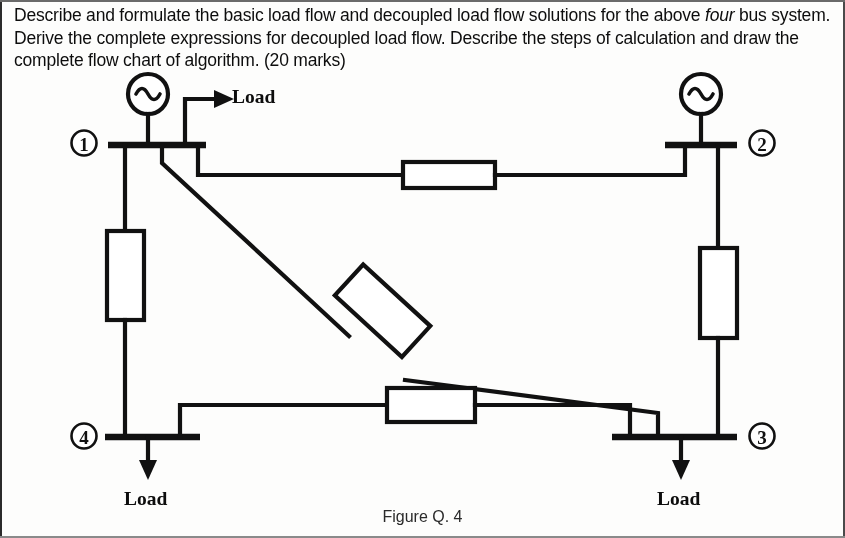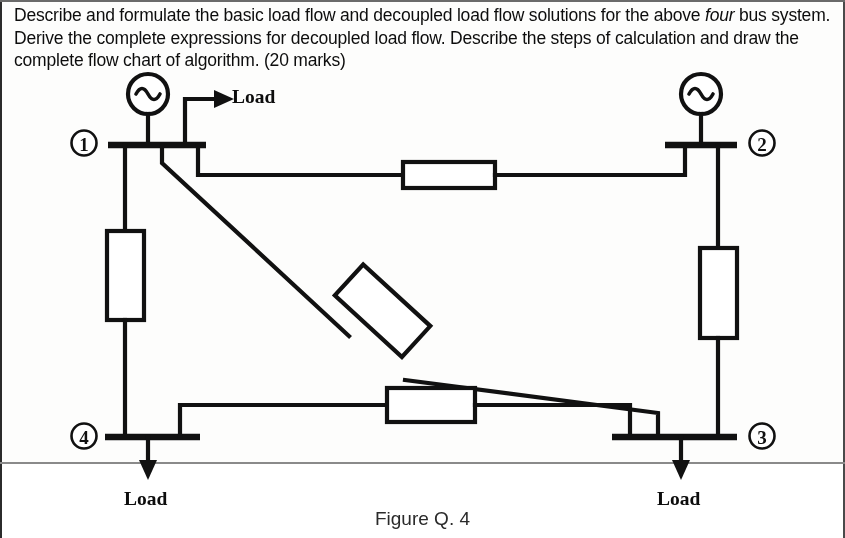--- a/index.html
+++ b/index.html
@@ -1,21 +1,21 @@
 <!DOCTYPE html>
 <html><head>
 <meta charset="utf-8">
 <style>
   html,body{margin:0;padding:0;background:#ffffff;}
   body{
     width:845px;height:538px;overflow:hidden;
     font-family:"Liberation Sans", sans-serif;
     color:#111111;position:relative;
   }
-  #page{position:relative;width:845px;height:464px;background:#fdfdfc;}
+  #page{position:relative;width:845px;height:538px;background:#fdfdfc;}
   
   .edge-left{position:absolute;left:0;top:0;width:2px;height:538px;background:#2b2b2b;}
   .edge-right{position:absolute;right:0;top:0;width:2px;height:538px;background:#4a4a4a;}
   .edge-top{position:absolute;left:0;top:0;width:845px;height:2px;background:#6a6a6a;}
   .edge-bottom{position:absolute;left:0;bottom:0;width:845px;height:2px;background:#8a8a8a;}
 
   .question{
     position:absolute;left:14px;top:4px;width:820px;
     font-family:"Liberation Sans", sans-serif;
     font-size:17.5px;line-height:22.5px;
@@ -23,21 +23,21 @@
     color:#0d0d0d;
     font-weight:500;
   }
   .question i{font-style:italic;}
 
   #diagram{position:absolute;left:0;top:68px;width:845px;height:440px;}
 
   .caption{
     position:absolute;left:0;top:508px;width:845px;
     text-align:center;
-    font-size:19px;
+    font-size:16px;
     color:#2a2a2a;
     font-family:"Liberation Sans", sans-serif;
   }
   svg{display:block;}
   .wire{stroke:#111111;stroke-width:4.2;fill:none;stroke-linecap:square;stroke-linejoin:miter;}
   .busbar{stroke:#111111;stroke-width:6.5;fill:none;stroke-linecap:butt;}
   .box{stroke:#111111;stroke-width:4.2;fill:#ffffff;}
   .gen{stroke:#111111;stroke-width:4.2;fill:#ffffff;}
   .sine{stroke:#111111;stroke-width:3.6;fill:none;stroke-linecap:round;}
   .numcircle{stroke:#111111;stroke-width:2.6;fill:#ffffff;}

